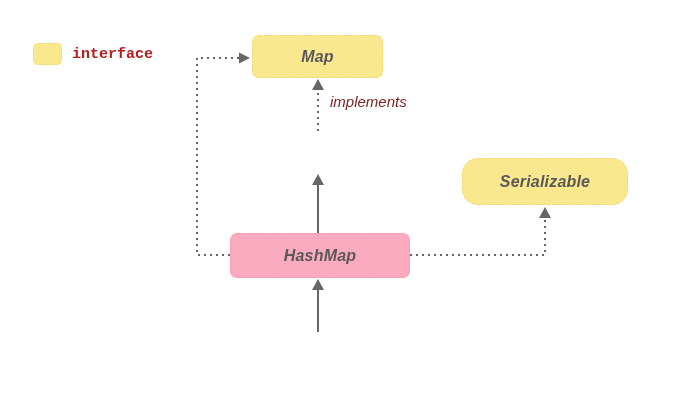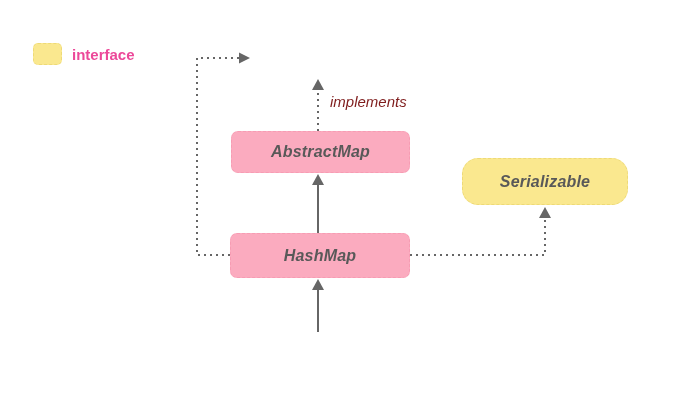--- a/index.html
+++ b/index.html
@@ -65,21 +65,22 @@
     width: 29px;
     height: 22px;
     border-radius: 5px;
     margin-right: 10px;
   }
   .legend-swatch.interface { background: #fae88f; border: 1px dashed #eeda77; box-sizing: border-box; }
   .legend-swatch.class     { background: #fbabbf; border: 1px dashed #f79cb3; box-sizing: border-box; }
   .legend-label {
     font-weight: bold;
     font-size: 15px;
-    color: #ec4899;
+    color: #b91c1c;
+    font-family: Liberation Mono, monospace;
   }
   .edge-label {
     position: absolute;
     left: 330px;
     top: 93px;
     font-style: italic;
     font-size: 15px;
     color: #7f1d1d;
     white-space: nowrap;
   }
@@ -117,22 +118,22 @@
     </g>
   </svg>
 
   <div class="legend">
     <div class="legend-row">
       <span class="legend-swatch interface"></span>
       <span class="legend-label">interface</span>
     </div>
   </div>
 
+  <div class="node interface node-map">Map</div>
 
-  <div class="node class node-abstractmap">AbstractMap</div>
 
   <div class="node interface node-serializable">Serializable</div>
 
   <div class="node class node-hashmap">HashMap</div>
 
 
   <div class="edge-label">implements</div>
 
 </div>
 

